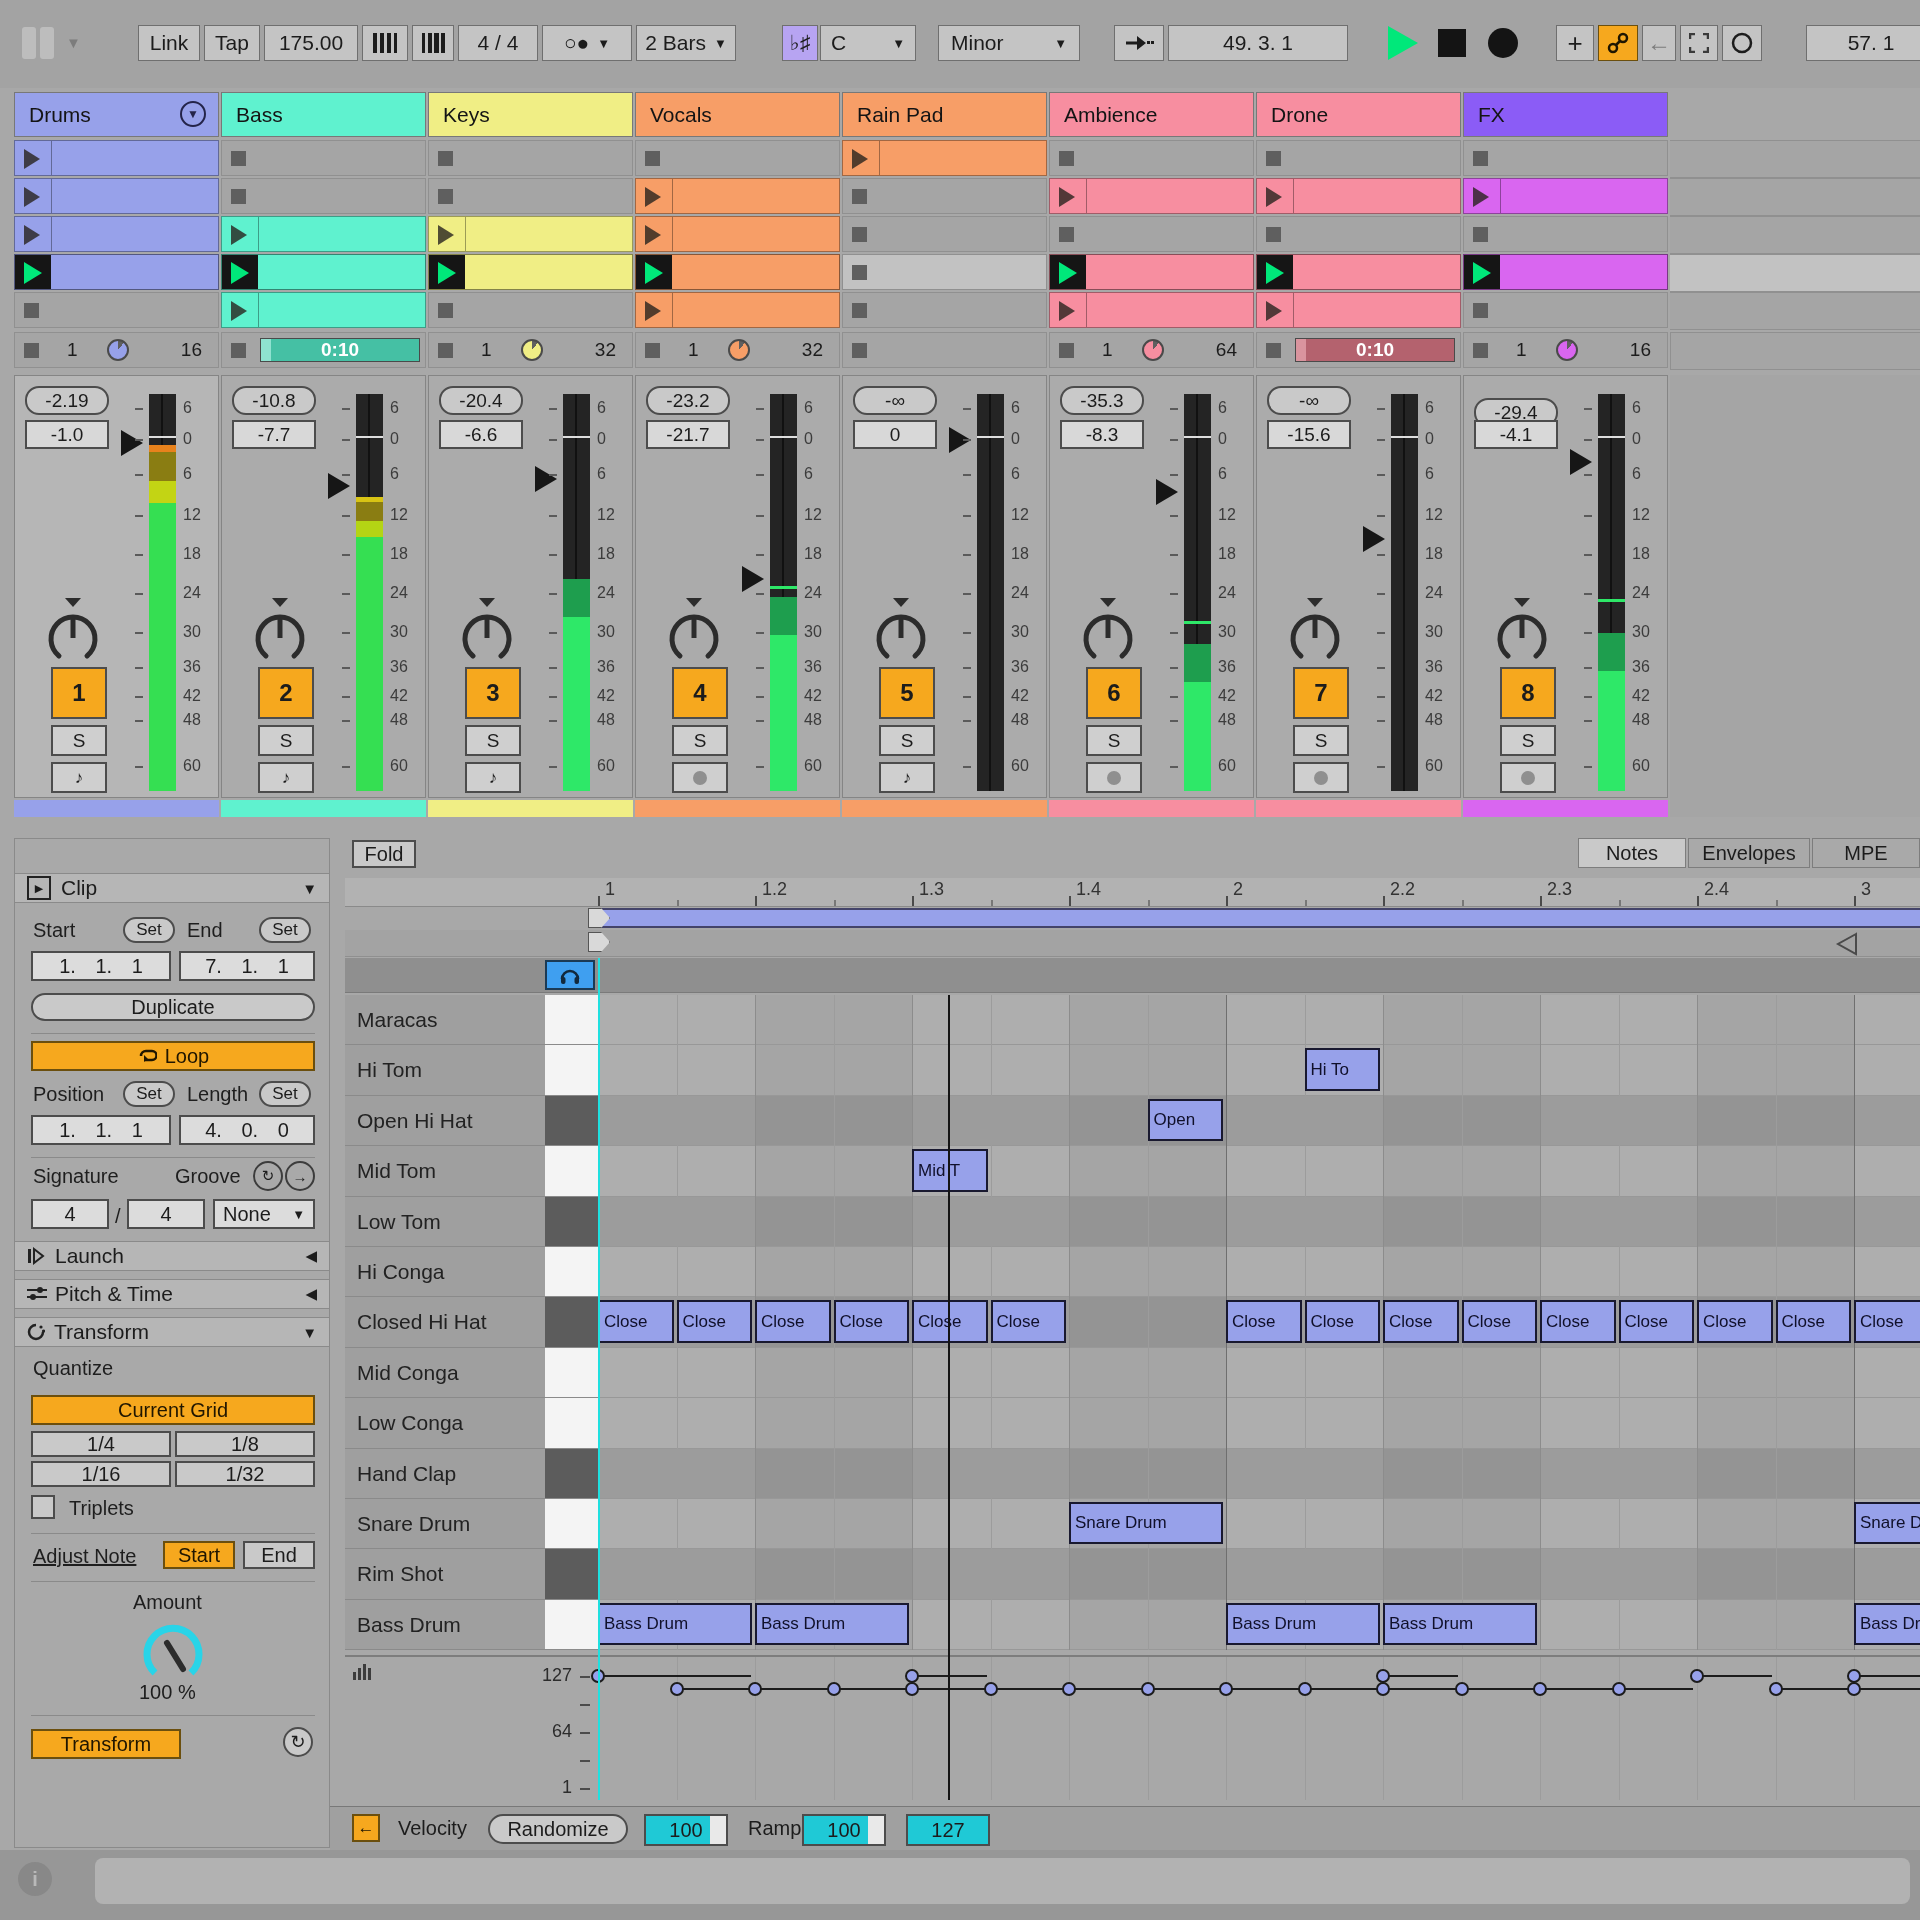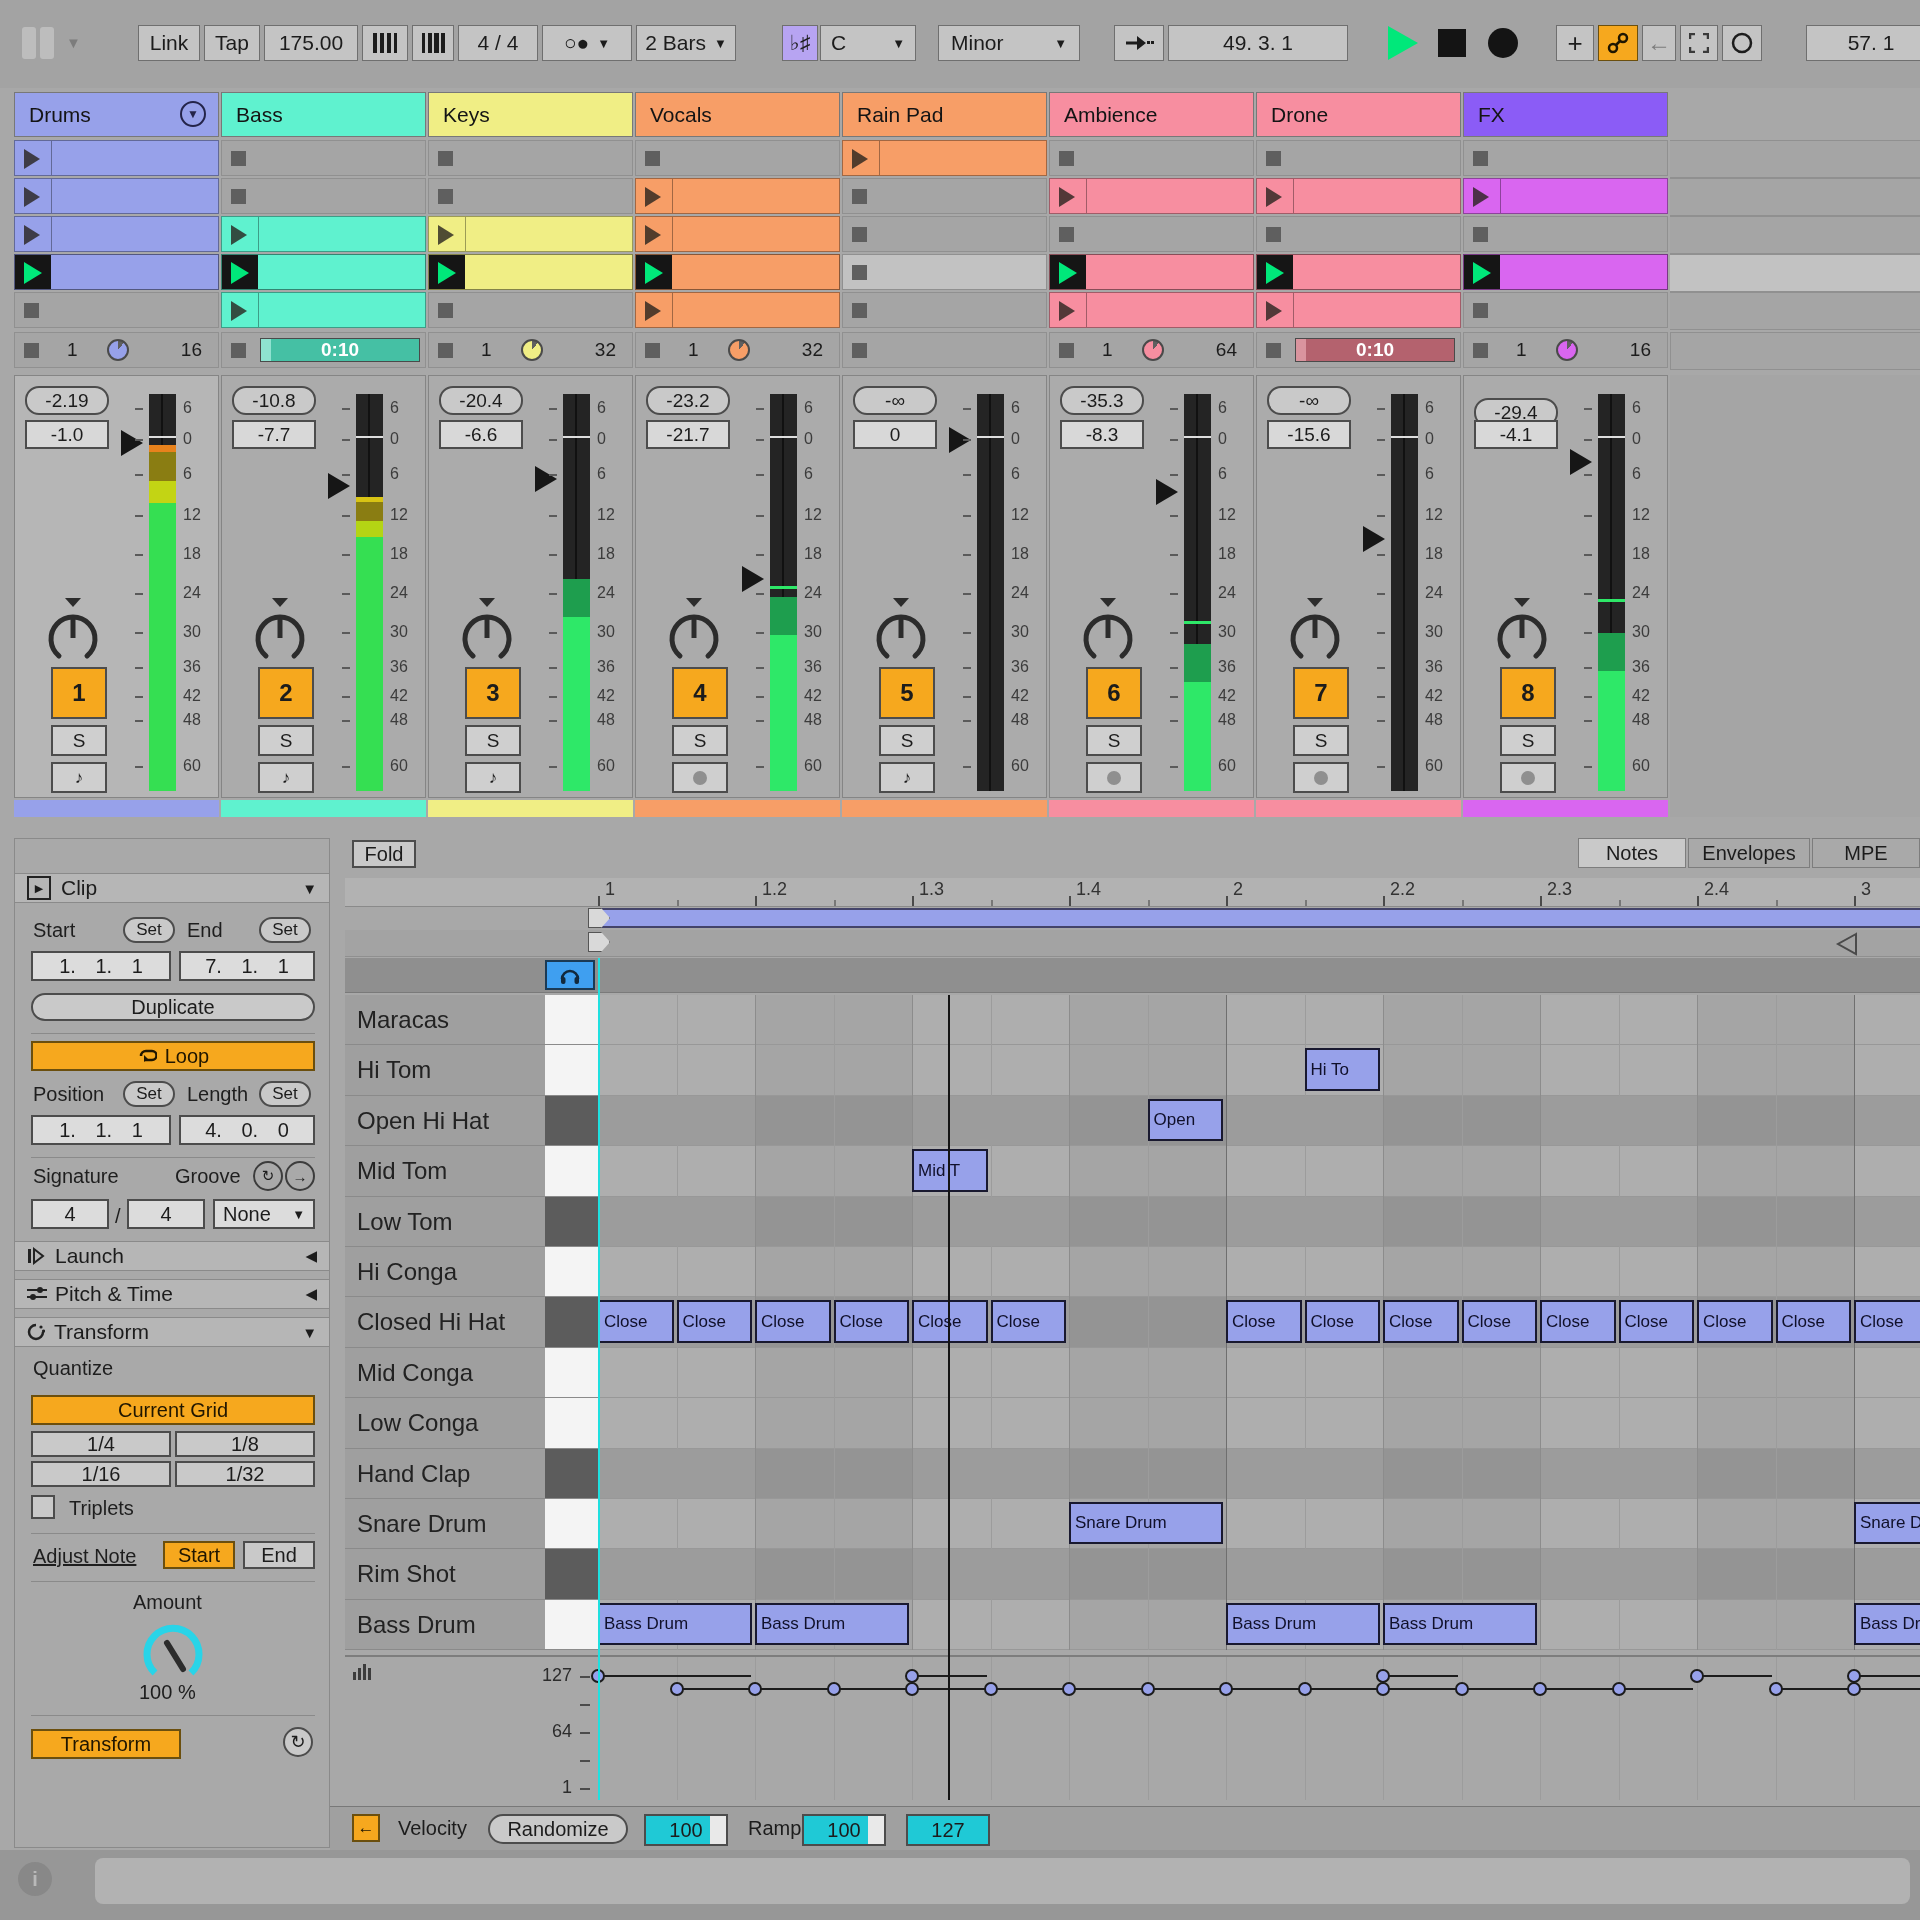--- a/index.html
+++ b/index.html
@@ -31,21 +31,21 @@
         display:flex;align-items:center;justify-content:center;font-size:20px;word-spacing:14px;box-sizing:border-box;}
   .cp-set{position:absolute;background:#c9c9c9;border:2px solid #4c4c4c;border-radius:13px;width:52px;height:26px;
         display:flex;align-items:center;justify-content:center;font-size:17px;box-sizing:border-box;}
   .cp-lab{position:absolute;font-size:20px;color:#1e1e1e;}
   .orangebtn{background:#f6a81e;border:2px solid #6b4f0e;display:flex;align-items:center;justify-content:center;
         font-size:20px;color:#201600;box-sizing:border-box;}
   .graybtn{background:#c9c9c9;border:2px solid #4c4c4c;display:flex;align-items:center;justify-content:center;
         font-size:20px;box-sizing:border-box;}
   
   .prlabel{position:absolute;left:345px;width:200px;background:#9f9f9f;border-bottom:1px solid #8a8a8a;
-        display:flex;align-items:center;padding-left:12px;font-size:24px;color:#222;box-sizing:border-box;}
+        display:flex;align-items:center;padding-left:12px;font-size:21px;color:#222;box-sizing:border-box;}
   .prkey{position:absolute;left:545px;width:53px;border-bottom:1px solid #8a8a8a;box-sizing:border-box;}
   .midinote{position:absolute;background:#97a1ea;border:2px solid #191930;box-sizing:border-box;
         font-size:17px;color:#10102a;display:flex;align-items:center;padding-left:4px;overflow:hidden;white-space:nowrap;}
   .tab{position:absolute;top:838px;height:30px;background:#a9a9a9;border:1px solid #7d7d7d;
         display:flex;align-items:center;justify-content:center;font-size:20px;box-sizing:border-box;}
   .vmark{position:absolute;width:14px;height:14px;border-radius:50%;background:#97a1ea;border:2px solid #1c1c1c;box-sizing:border-box;}
   .cyanbox{position:absolute;top:1813px;height:32px;background:#1fc9d6;border:2px solid #4c4c4c;
         display:flex;align-items:center;justify-content:center;font-size:20px;box-sizing:border-box;}
 </style>
 </head>

